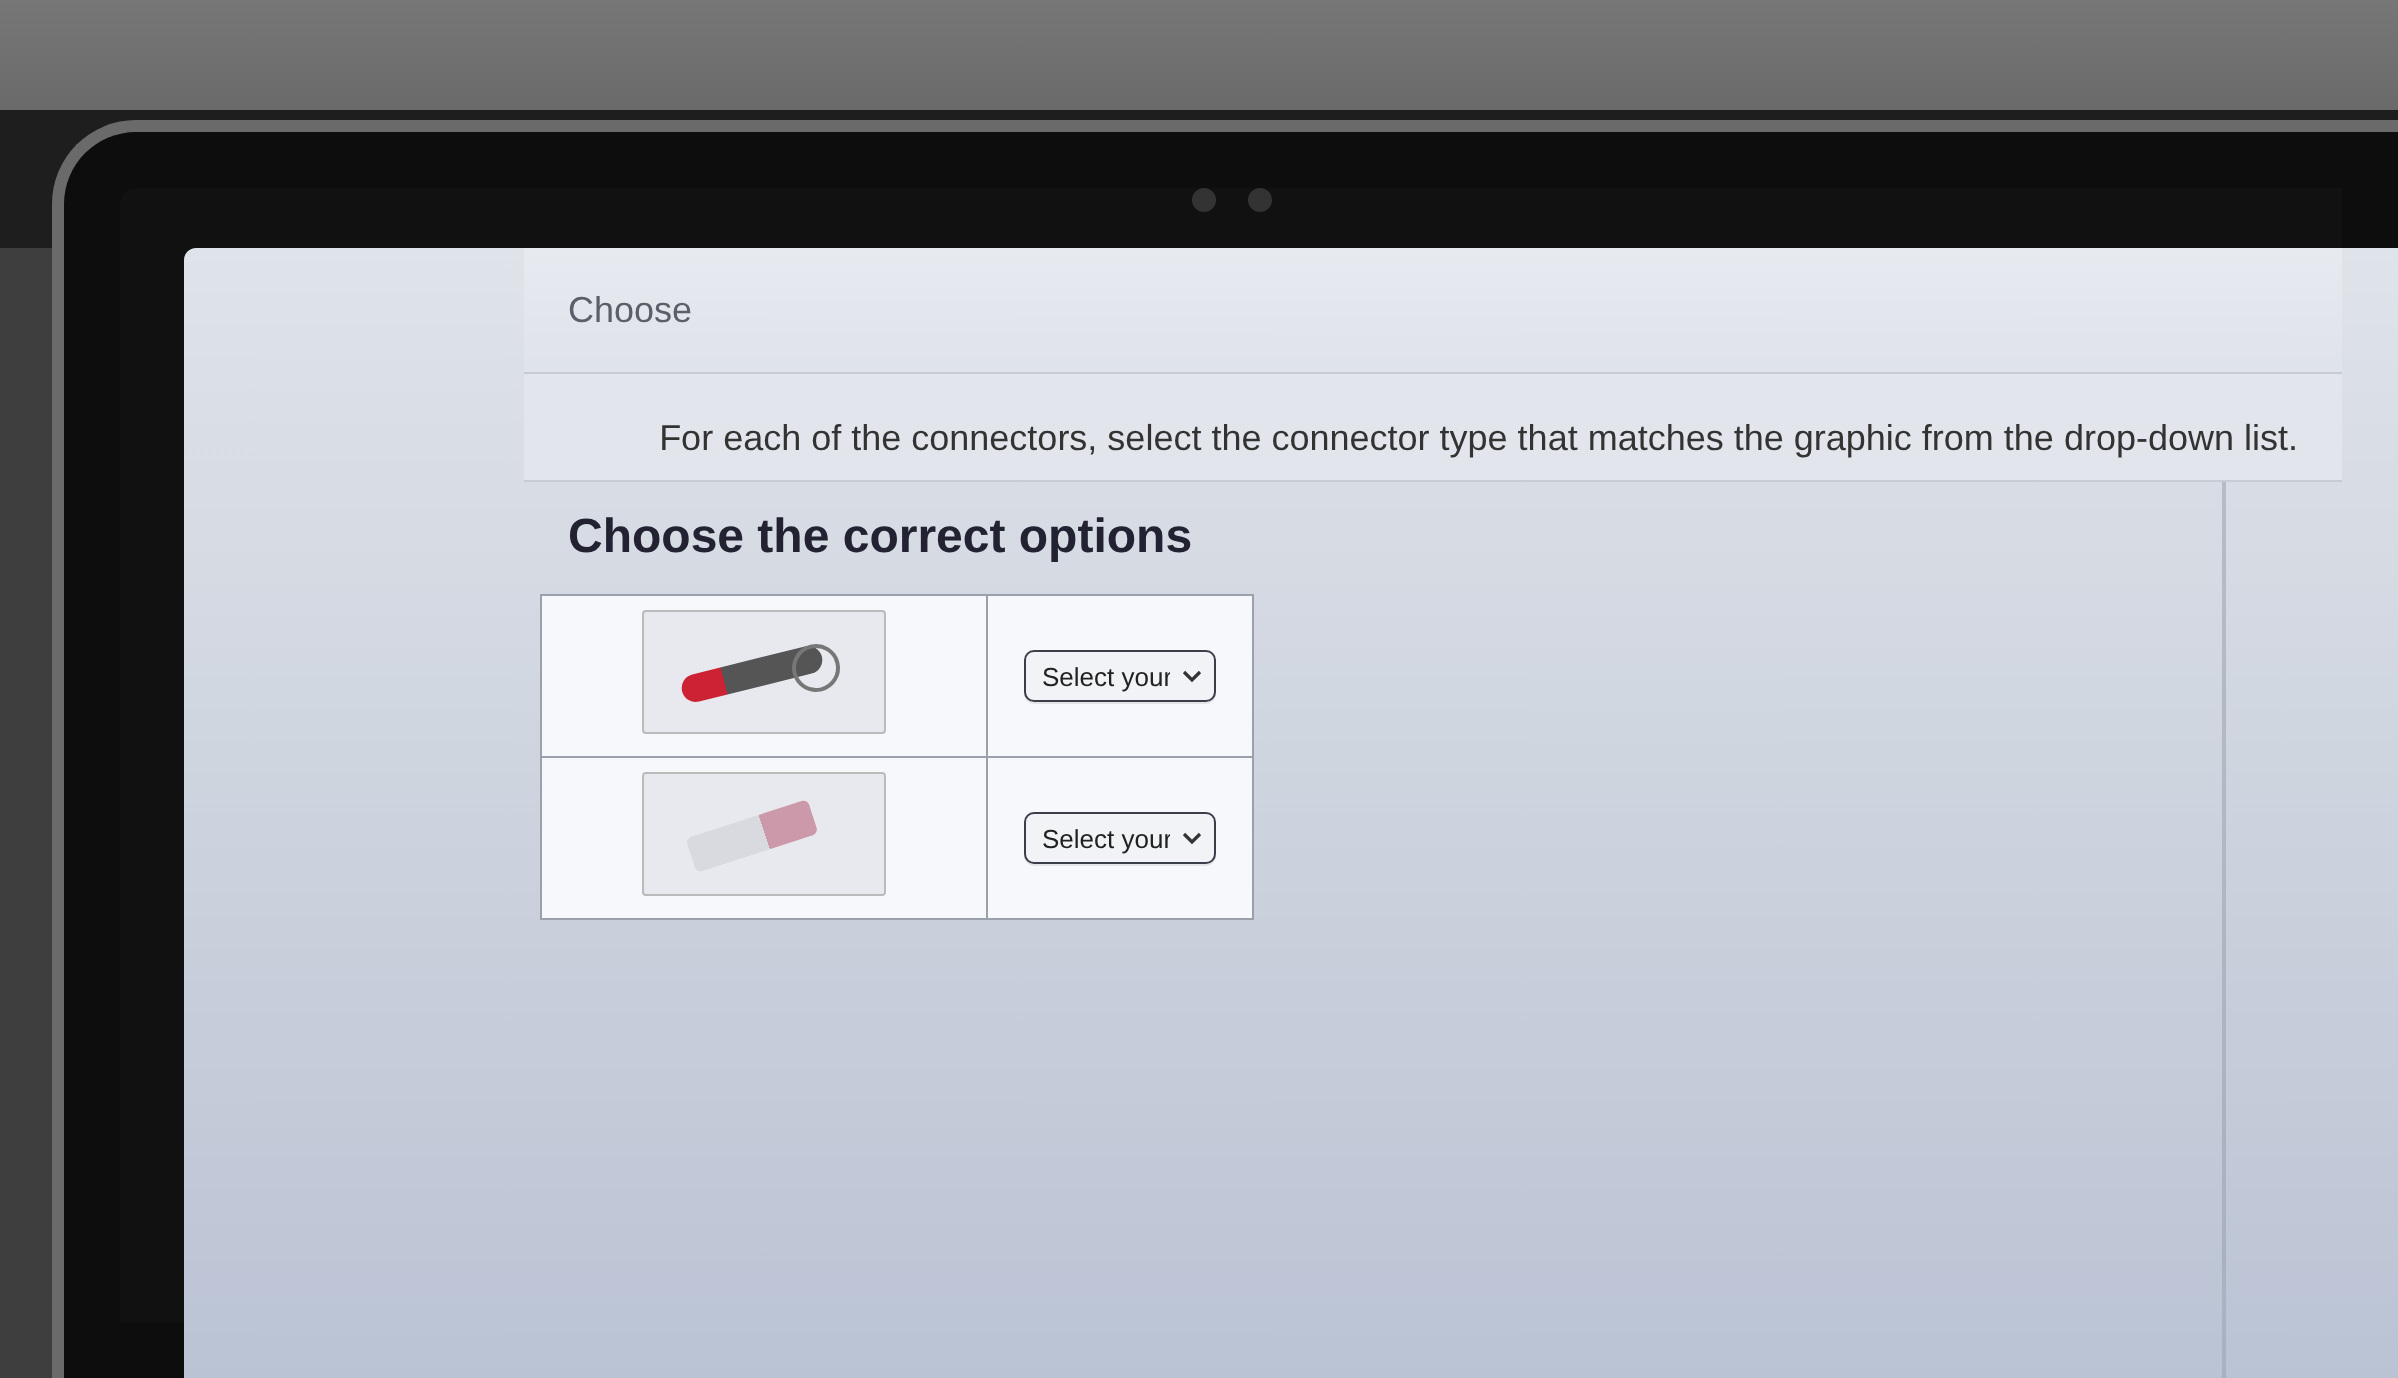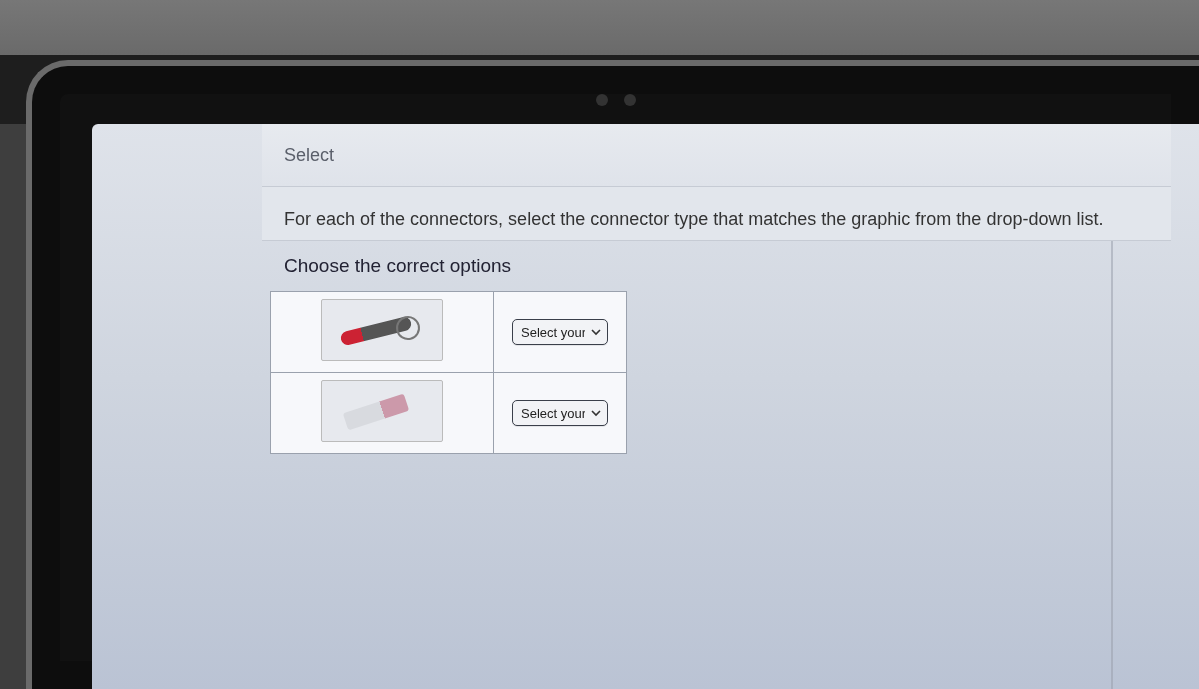--- a/index.html
+++ b/index.html
@@ -13,23 +13,23 @@
   .cam{position:absolute;top:28px;left:50%;display:flex;gap:16px;transform:translateX(-50%);}
   .cam i{width:12px;height:12px;border-radius:50%;background:#333;display:block;}
   .screen{position:absolute;left:60px;top:58px;right:0;bottom:0;
     background:linear-gradient(180deg,#dfe3ea 0%,#cfd5df 45%,#bac3d4 100%);
     border-top-left-radius:6px;overflow:hidden;}
   
   .page{position:absolute;left:170px;right:28px;top:0;bottom:0;}
   .bar{height:62px;display:flex;align-items:center;padding:0 22px;
     background:linear-gradient(#e7eaef,#dfe3ea);border-bottom:1px solid #c6cbd4;}
   .bar a{color:#5a5f6a;font-size:18px;text-decoration:none;}
-  .instruction{padding:22px 22px 10px;border-bottom:1px solid #c6cbd4;background:#e2e6ec;}
+  .instruction{padding:22px 22px 10px;border-bottom:1px solid #c6cbd4;background:#e2e6ec;text-align:right;}
   .instruction p{margin:0;color:#333;font-size:18px;}
-  .subhead{padding:14px 22px 10px;color:#223;font-size:19px;font-weight:400;}
+  .subhead{padding:14px 22px 10px;color:#223;font-size:24px;font-weight:700;}
   table.opts{border-collapse:collapse;margin:4px 0 0 8px;}
   table.opts td{border:1px solid #9aa1ad;background:#f7f8fb;vertical-align:middle;}
   td.imgcell{width:220px;height:78px;text-align:center;}
   td.selcell{width:130px;height:78px;text-align:center;}
   .thumb{display:inline-block;width:120px;height:60px;border:1px solid #bbb;
     border-radius:2px;background:#e7e9ee;position:relative;overflow:hidden;}
   
   .c-sc::before{content:"";position:absolute;left:14px;top:20px;width:70px;height:20px;
     background:linear-gradient(90deg,#222 0 20%,#2a6bd6 20% 75%,#222 75% 100%);
     transform:rotate(-16deg);border-radius:3px;}
@@ -57,21 +57,21 @@
   <div class="laptop">
     <div class="cam">
         <i></i>
         <i></i>
       </div>
     <div class="screen">
       <div class="vstrip"></div>
       <div class="page">
 
         <div class="bar">
-          <a href="#">Select</a>
+          <a href="#">Choose</a>
         </div>
 
         <div class="instruction">
           <p>For each of the connectors, select the connector type that matches the graphic from the drop-down list.</p>
         </div>
 
         <div class="subhead">Choose the correct options</div>
 
         <table class="opts">
           <tbody>

